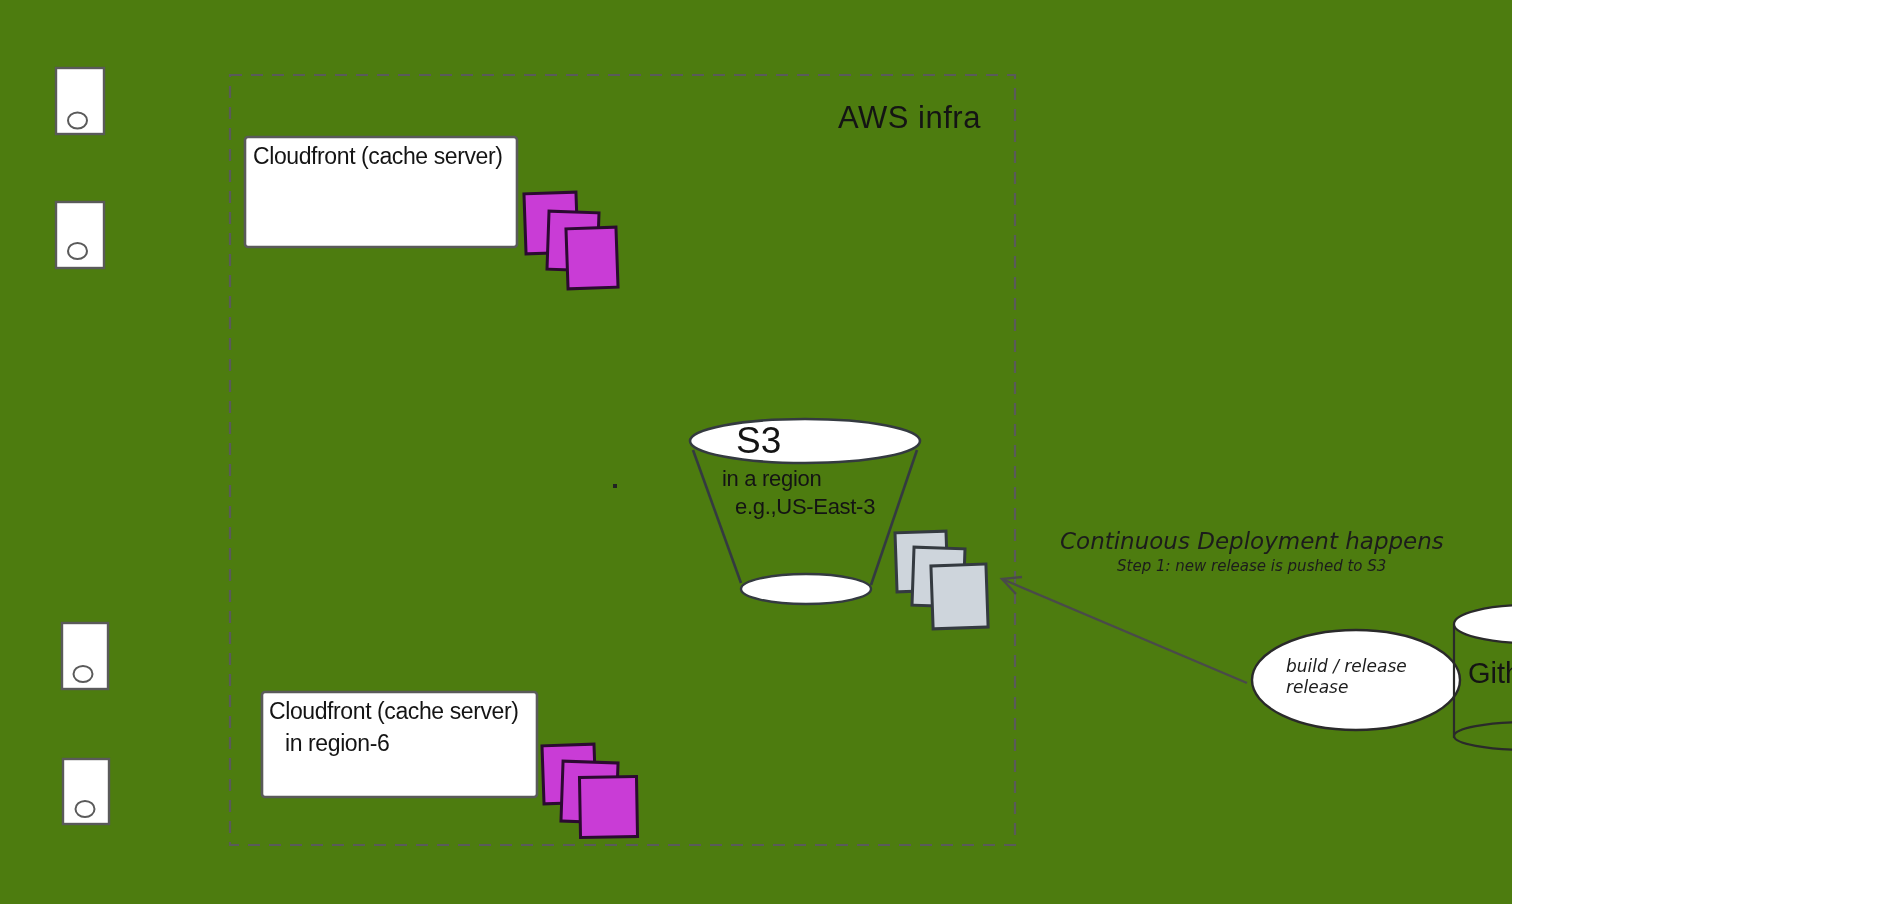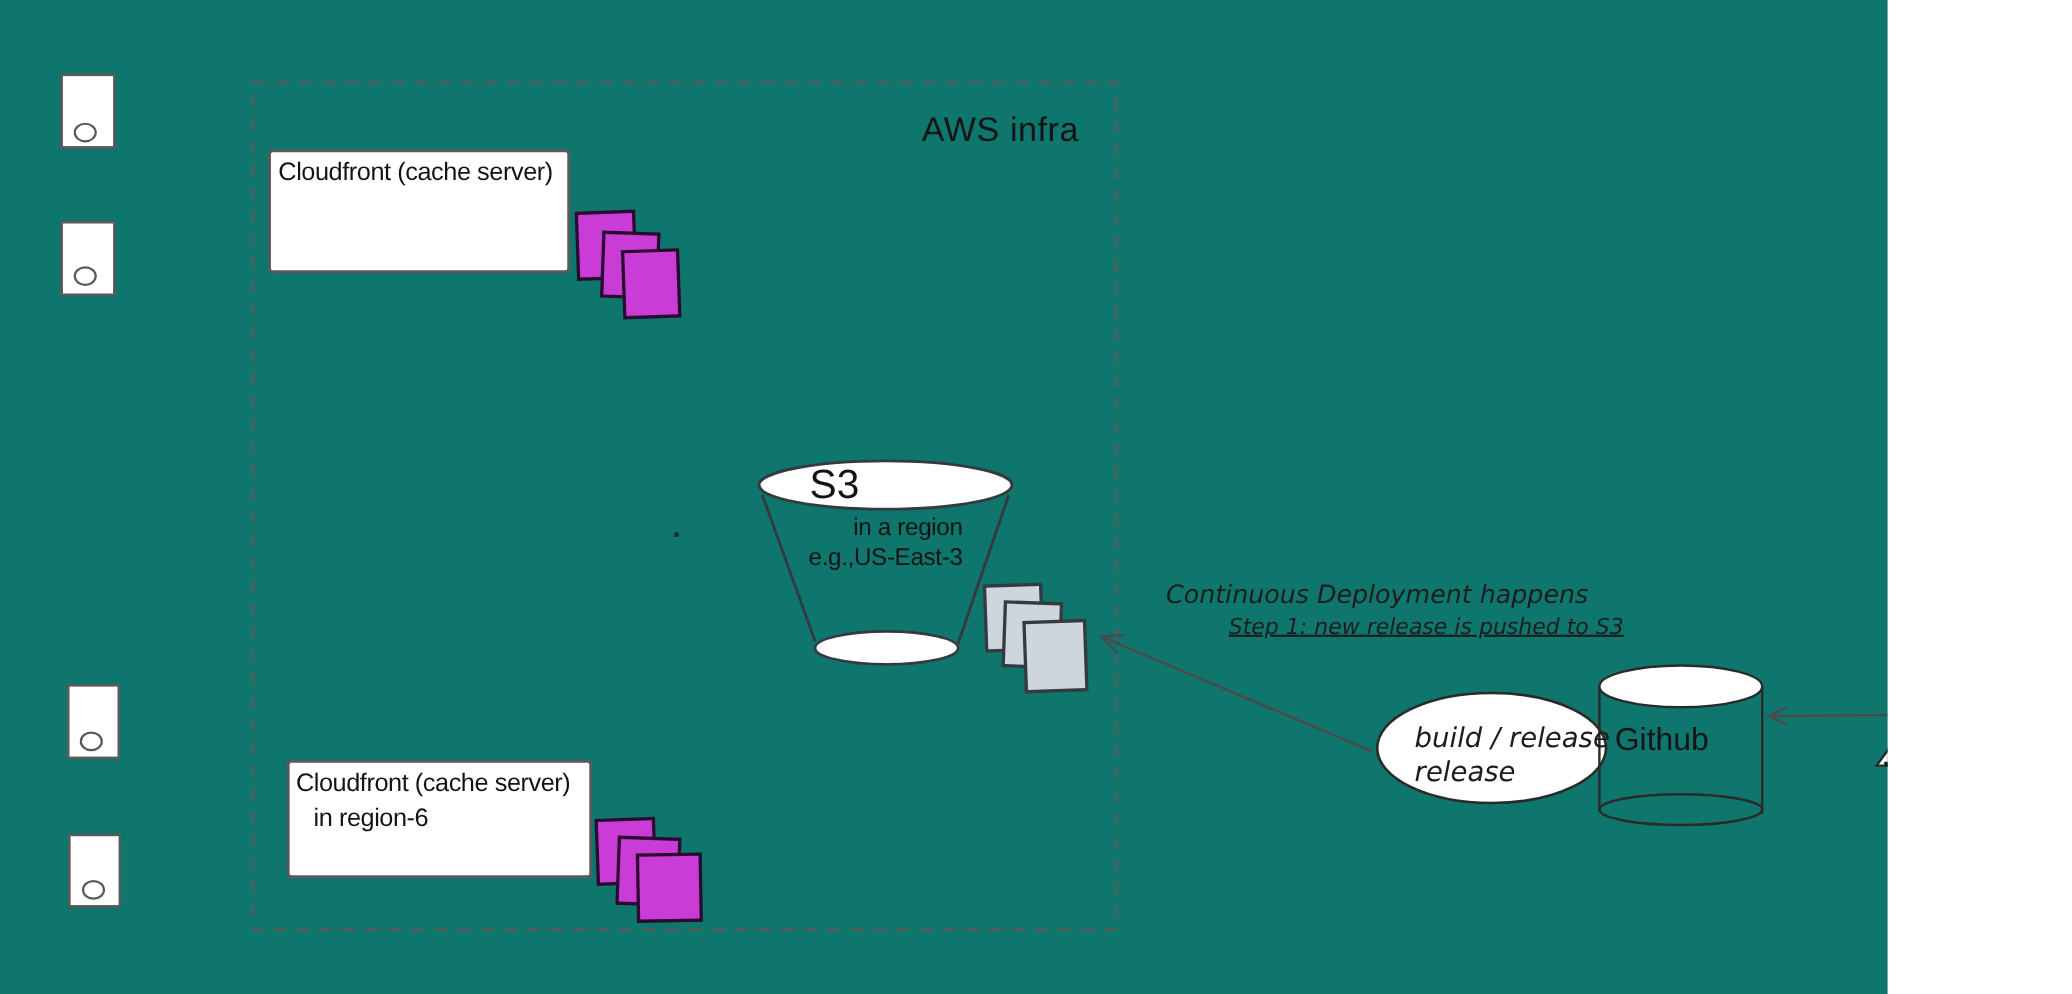--- a/index.html
+++ b/index.html
@@ -1,45 +1,45 @@
 <!DOCTYPE html>
 <html><head>
 <meta charset="utf-8">
 <style>
   html, body { margin: 0; padding: 0; background: #ffffff; }
   .canvas {
     position: relative;
-    width: 1716px;
+    width: 1512px;
     height: 904px;
-    background: #0f766e;
+    background: #4d7c0f;
     overflow: hidden;
     font-family: "Liberation Sans", sans-serif;
   }
   .gfx { position: absolute; left: 0; top: 0; }
   .label {
     position: absolute;
     color: #141414;
     white-space: nowrap;
     font-family: "Liberation Sans", sans-serif;
   }
   .hand {
     font-family: "DejaVu Sans", cursive, sans-serif;
     font-style: italic;
     color: #1c1c1c;
   }
   .aws-label   { left: 838px; top: 100px; font-size: 31px; letter-spacing: 0.5px; }
   .cf1-label   { left: 253px; top: 141px; font-size: 23px; line-height: 1.38; letter-spacing: -0.4px; }
   .cf2-label   { left: 269px; top: 696px; font-size: 23px; line-height: 1.38; letter-spacing: -0.4px; }
   .cf-line2    { padding-left: 16px; }
   .s3-title    { left: 736px; top: 420px; font-size: 37px; font-weight: 500; }
-  .s3-sub      { left: 722px; top: 465px; font-size: 22px; line-height: 1.27; letter-spacing: -0.3px; text-align: right; }
+  .s3-sub      { left: 722px; top: 465px; font-size: 22px; line-height: 1.27; letter-spacing: -0.3px; }
   .s3-sub-line2{ padding-left: 13px; }
   .note-line1  { left: 1060px; top: 528px; font-size: 23px; }
-  .note-line2  { left: 1117px; top: 557px; font-size: 20px; text-decoration: underline; }
-  .pipe-label  { left: 1286px; top: 656px; font-size: 25px; line-height: 1.22; }
+  .note-line2  { left: 1117px; top: 557px; font-size: 15px; }
+  .pipe-label  { left: 1286px; top: 656px; font-size: 17px; line-height: 1.22; }
   .github-label{ left: 1468px; top: 657px; font-size: 29px; }
 </style>
 </head>
 <body>
 
 <div class="canvas">
 
   <svg class="gfx" width="1884" height="904" viewBox="0 0 1884 904">
 
     <rect x="230" y="75" width="785" height="770" fill="none" stroke="#5a5a5a" stroke-width="2.2" stroke-dasharray="12 9"></rect>

